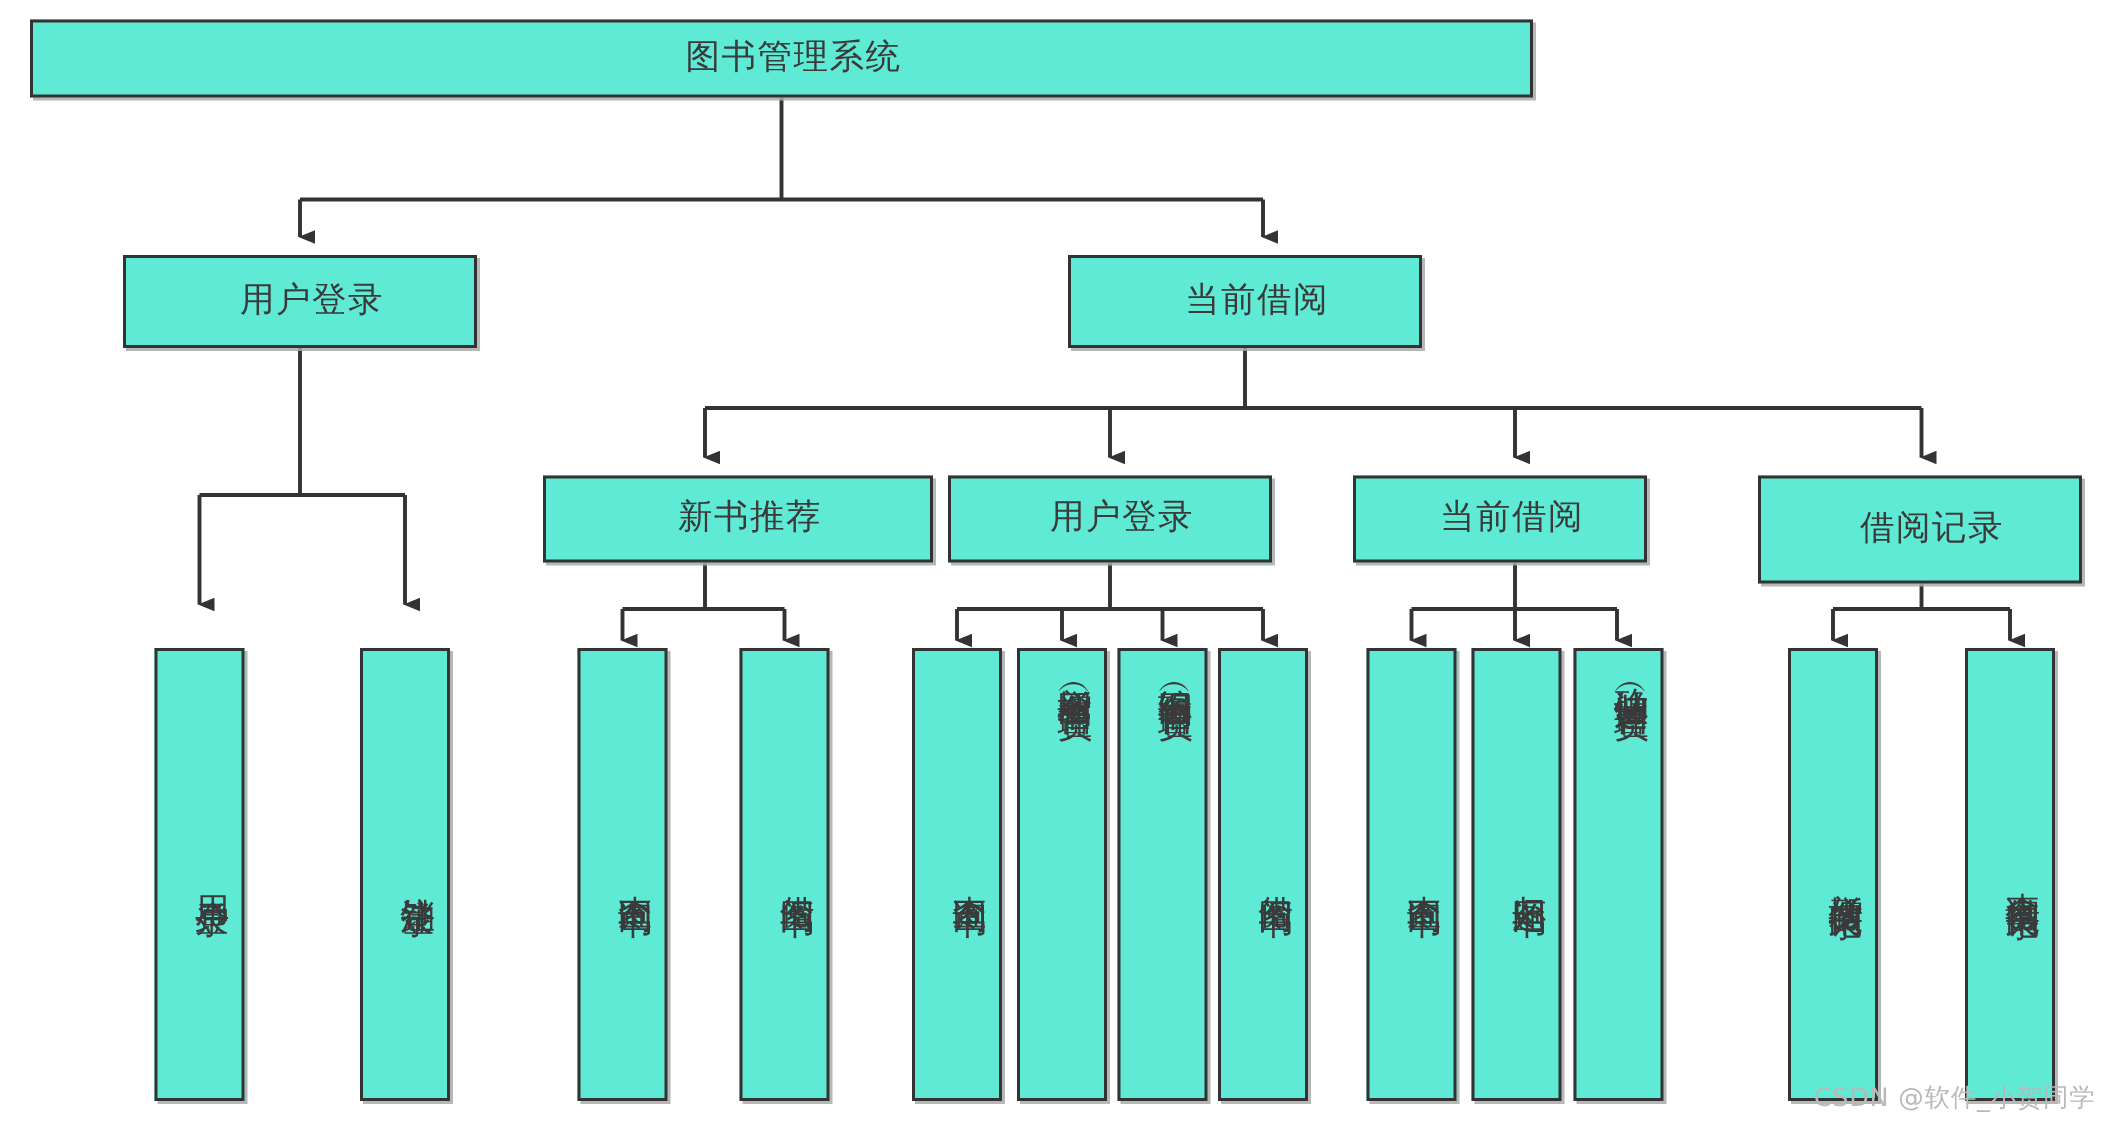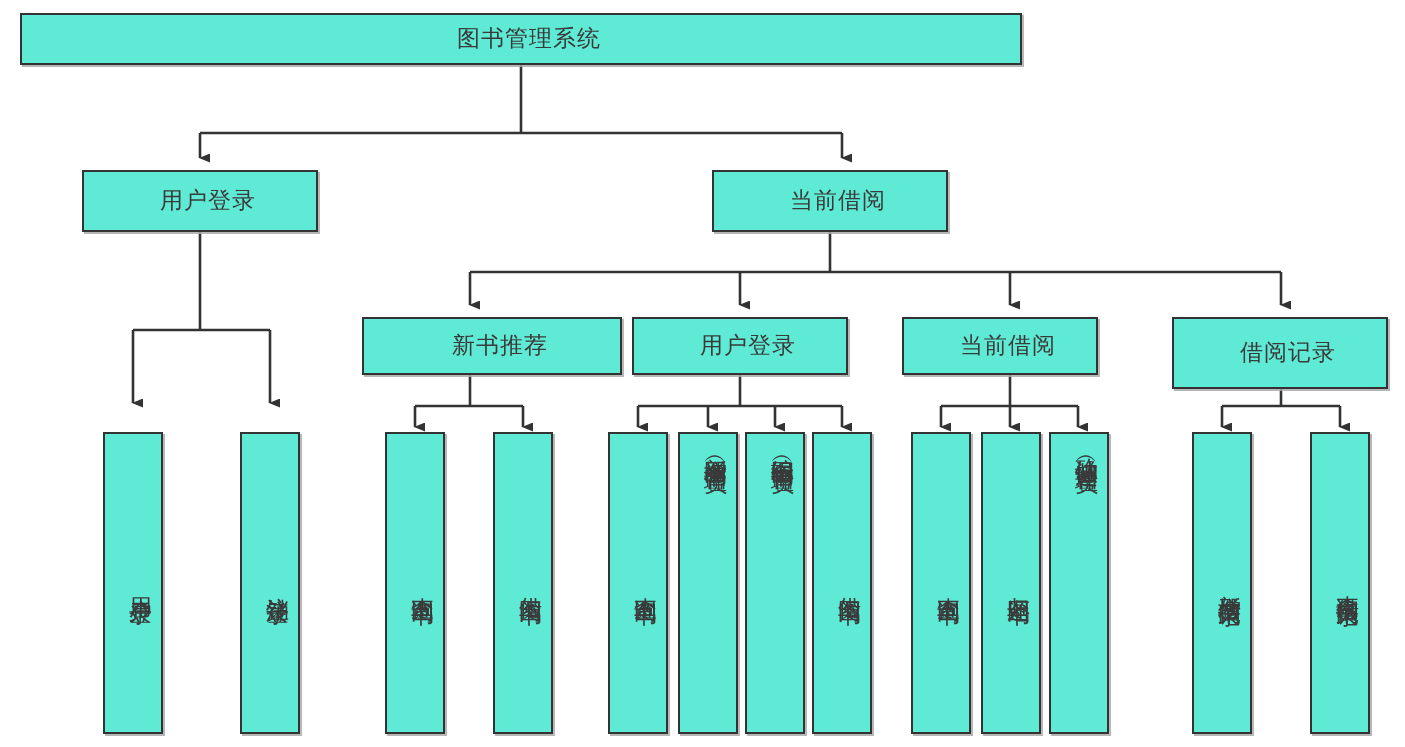--- a/index.html
+++ b/index.html
@@ -223,14 +223,15 @@
   </div>
 
   <div class="node vertical centered" style="left:1192px; top:432px; width:60px; height:302px;">
     <span class="node-label">新增借阅记录</span>
   </div>
 
   <div class="node vertical centered" style="left:1310px; top:432px; width:60px; height:302px;">
     <span class="node-label">查询借阅记录</span>
   </div>
 
+  <div id="watermark">CSDN @软件_小贺同学</div>
 
 </div>
 
 </body></html>

